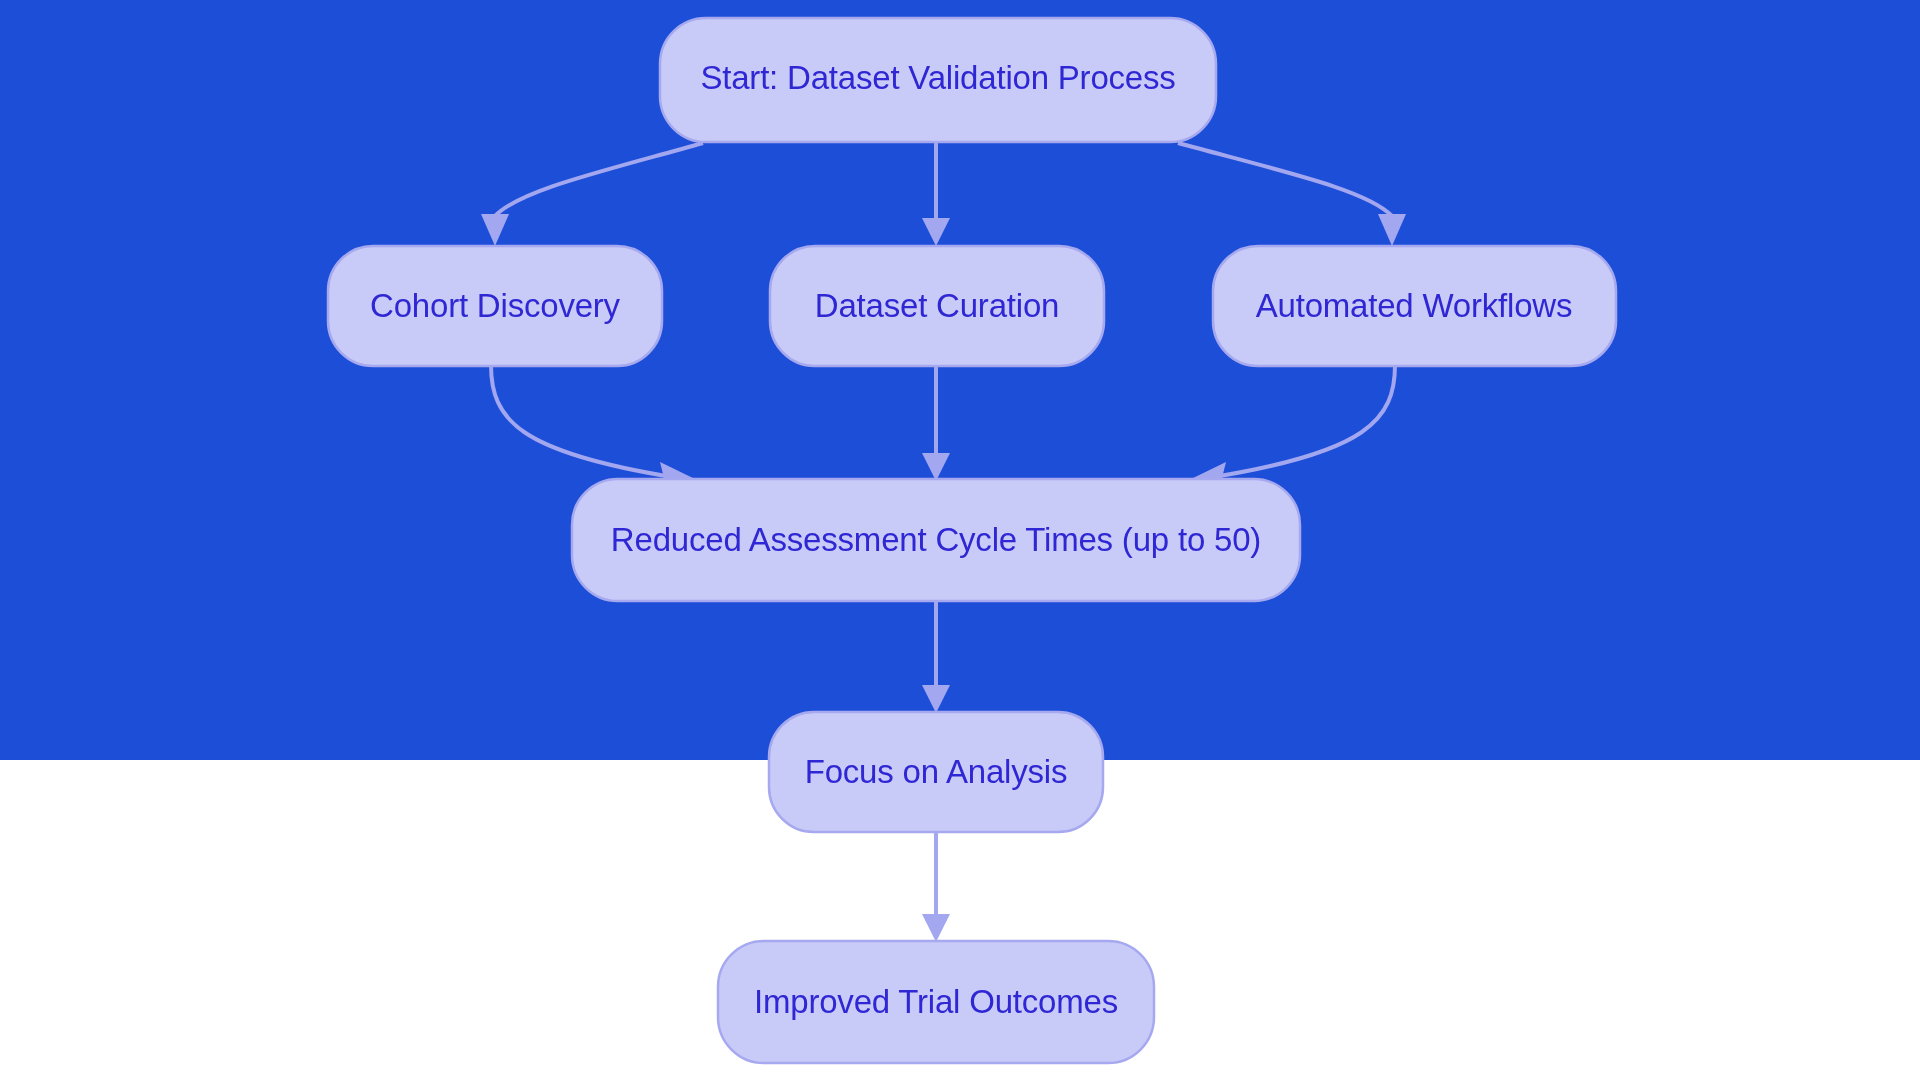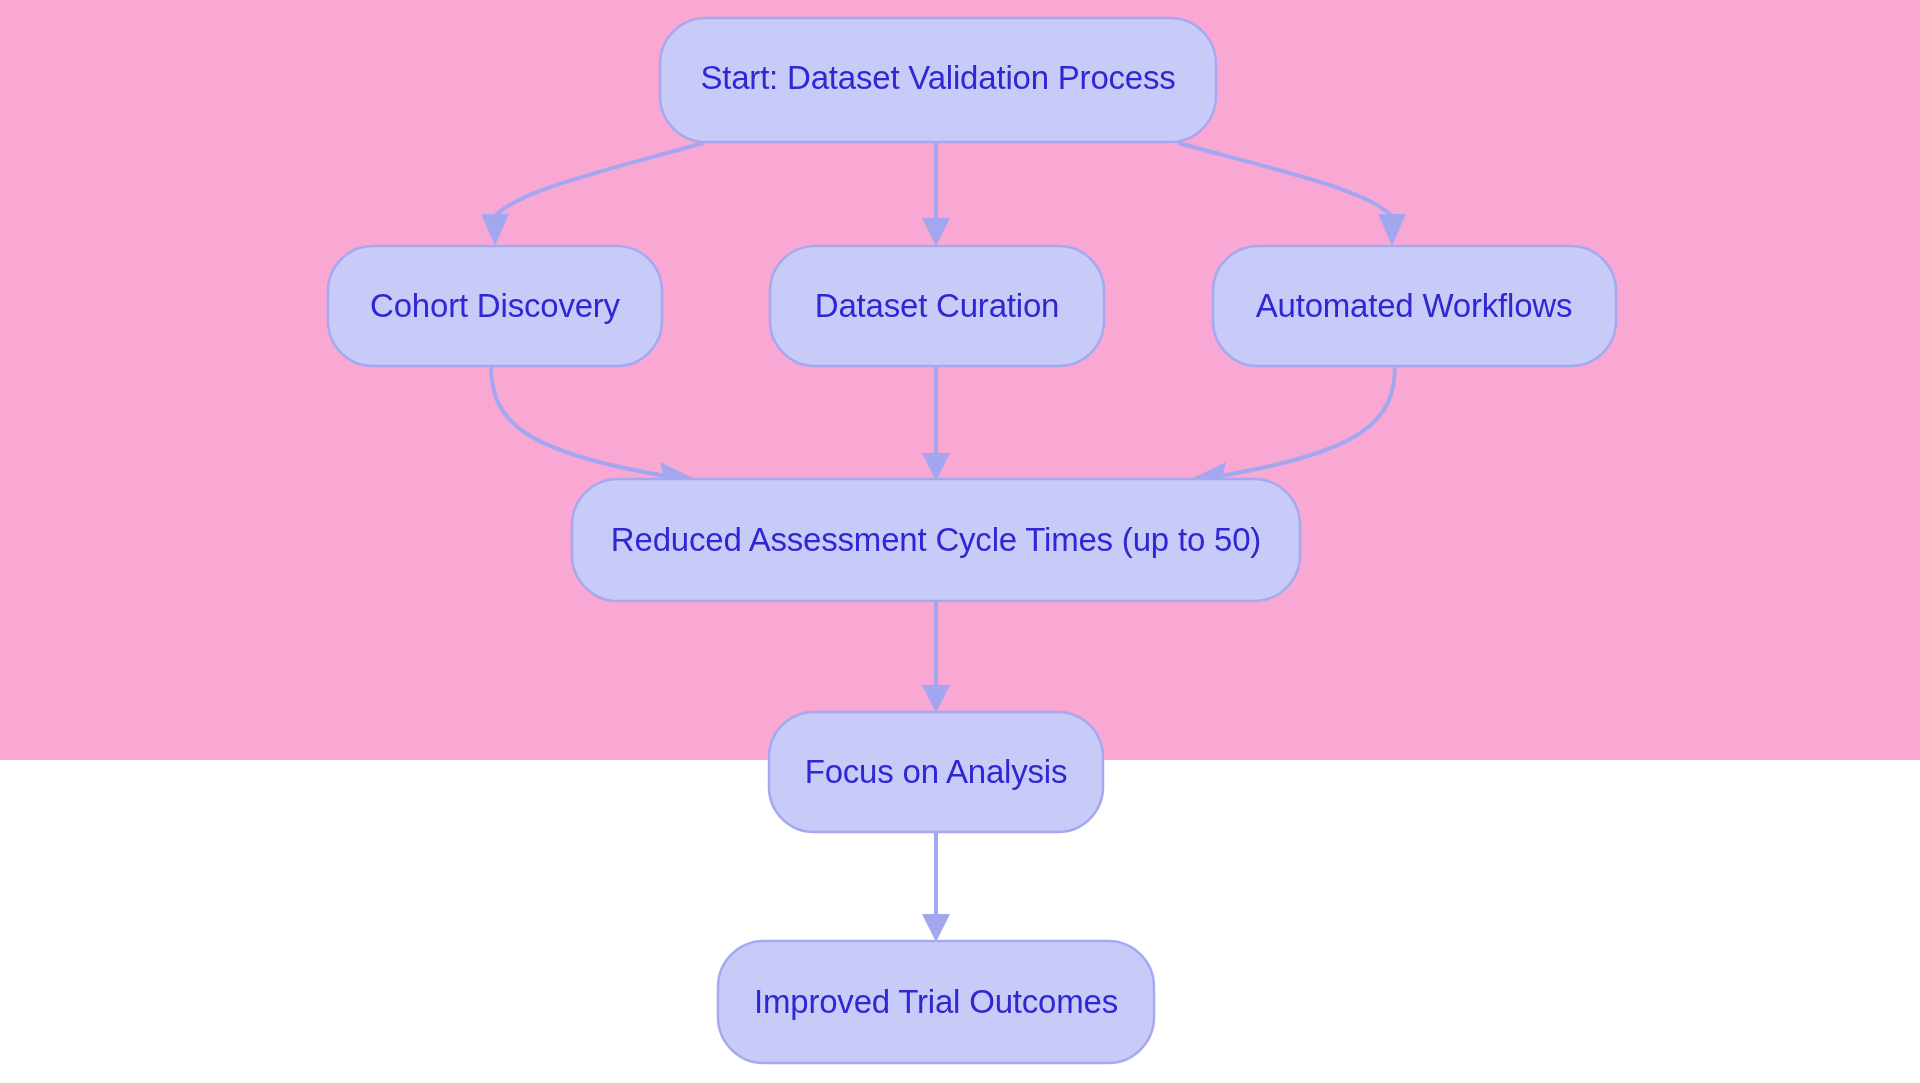--- a/index.html
+++ b/index.html
@@ -10,21 +10,21 @@
   body {
     width: 1920px;
     height: 1083px;
     overflow: hidden;
     font-family: "Liberation Sans", sans-serif;
   }
   #flowchart-root {
     position: relative;
     width: 1920px;
     height: 760px;
-    background: #f9a8d4;
+    background: #1d4ed8;
   }
   svg.diagram {
     display: block;
     width: 1920px;
     height: 1083px;
   }
   .node-shape {
     fill: #c8cbf8;
     stroke: #a6a9ef;
     stroke-width: 2.5;

